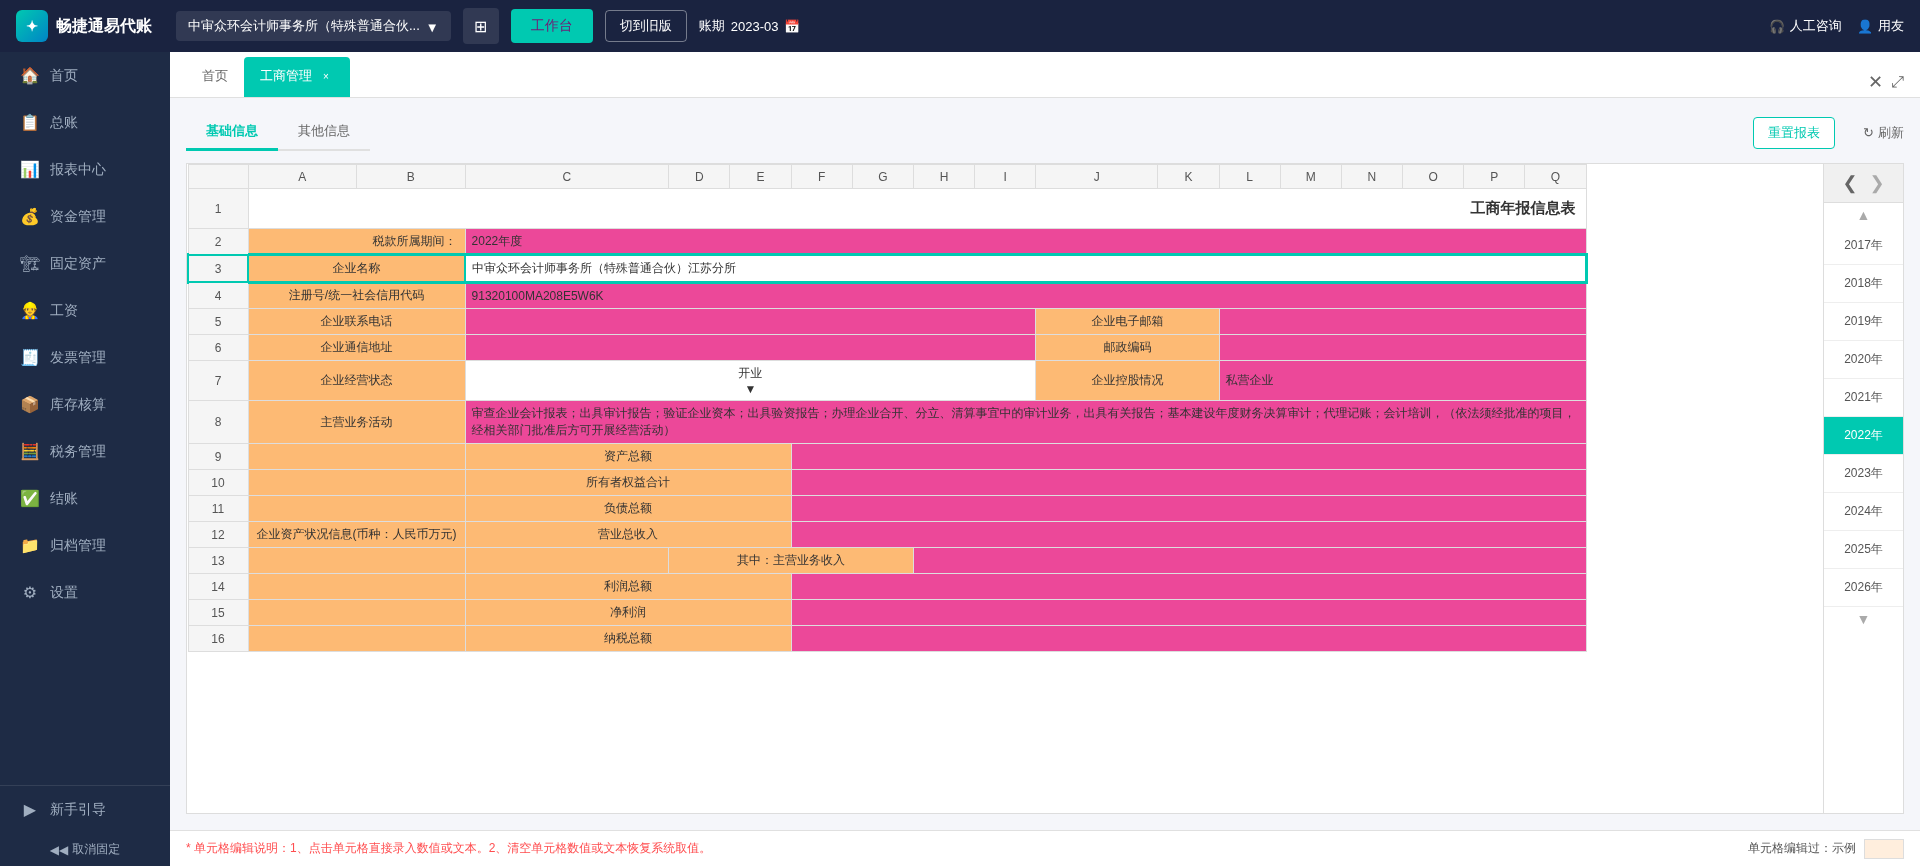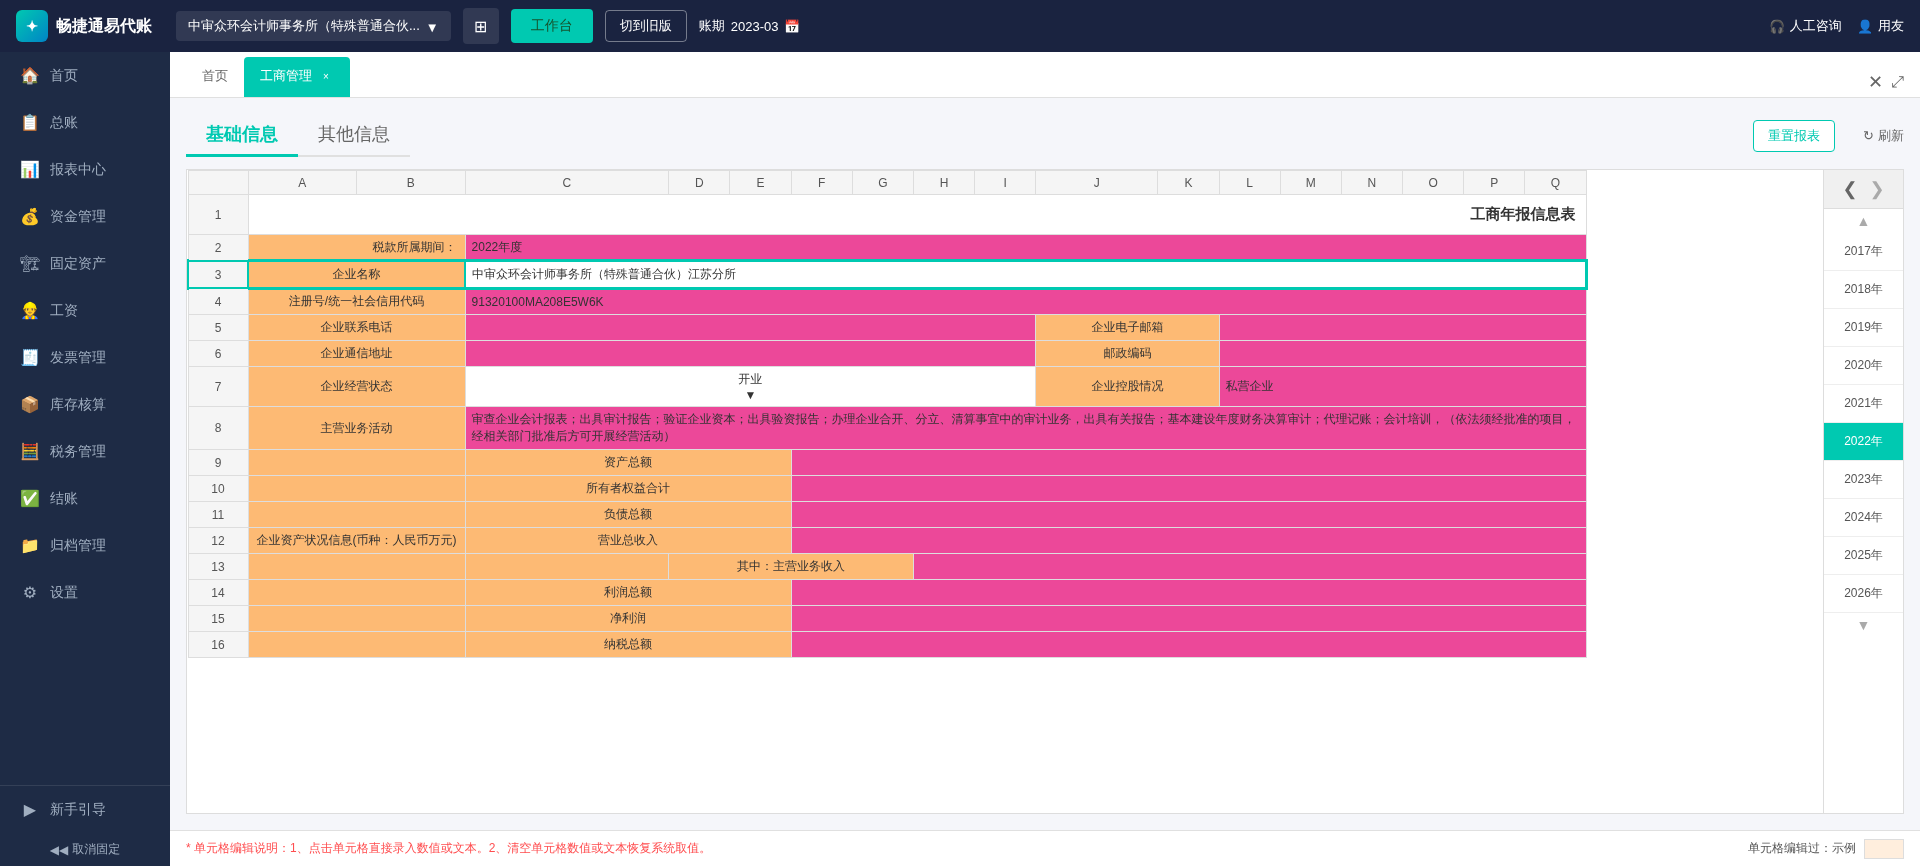--- a/index.html
+++ b/index.html
@@ -4,21 +4,21 @@
   <style>
     * { box-sizing: border-box; margin: 0; padding: 0; }
     body { font-family: 'Microsoft YaHei', Arial, sans-serif; font-size: 13px; background: #f0f2f5; color: #333; width: 1920px; height: 866px; overflow: hidden; display: flex; flex-direction: column; }
 
     
     .topbar { height: 52px; background: #1a2340; display: flex; align-items: center; padding: 0 16px; gap: 12px; flex-shrink: 0; }
     .topbar-logo { display: flex; align-items: center; gap: 8px; color: #fff; font-size: 16px; font-weight: bold; margin-right: 12px; }
     .topbar-logo-icon { width: 32px; height: 32px; background: linear-gradient(135deg, #00c9b1, #0084c6); border-radius: 6px; display: flex; align-items: center; justify-content: center; color: white; font-size: 14px; }
     .company-selector { display: flex; align-items: flex-end; background: rgba(255,255,255,0.1); border-radius: 4px; padding: 6px 12px; color: #fff; font-size: 13px; cursor: pointer; gap: 6px; }
     .icon-btn { width: 36px; height: 36px; background: rgba(255,255,255,0.1); border-radius: 4px; display: flex; align-items: center; justify-content: center; color: #fff; cursor: pointer; font-size: 16px; }
-    .workbench-btn { background: #00c9b1; color: #14532d; border: none; border-radius: 4px; padding: 8px 20px; font-size: 14px; cursor: pointer; font-family: inherit; }
+    .workbench-btn { background: #00c9b1; color: #701a75; border: none; border-radius: 4px; padding: 8px 20px; font-size: 14px; cursor: pointer; font-family: inherit; }
     .switch-btn { background: transparent; color: #fff; border: 1px solid rgba(255,255,255,0.4); border-radius: 4px; padding: 6px 14px; font-size: 13px; cursor: pointer; font-family: Liberation Sans, sans-serif; }
     .period-text { color: #fff; font-size: 13px; display: flex; align-items: center; gap: 6px; }
     .topbar-right { margin-left: auto; display: flex; align-items: center; gap: 16px; color: #fff; }
     .topbar-right-item { display: flex; align-items: center; gap: 4px; cursor: pointer; font-size: 13px; }
 
     
     .main-layout { display: flex; flex: 1; overflow: hidden; }
 
     
     .sidebar { width: 170px; background: #1e2b45; display: flex; flex-direction: column; flex-shrink: 0; overflow: hidden; }
@@ -37,21 +37,21 @@
     .tab-item { padding: 10px 16px; font-size: 13px; cursor: pointer; color: #666; border-bottom: 2px solid transparent; display: flex; align-items: center; gap: 6px; }
     .tab-item.active { color: #fff; background: #00c9b1; border-radius: 4px 4px 0 0; border-bottom: 2px solid #00c9b1; }
     .tab-close { width: 16px; height: 16px; border-radius: 50%; display: flex; align-items: center; justify-content: center; font-size: 10px; }
 
     
     .page-content { flex: 1; overflow: hidden; display: flex; flex-direction: column; padding: 16px; gap: 12px; }
 
     
     .toolbar { display: flex; align-items: center; justify-content: space-between; }
     .sub-tabs { display: flex; gap: 0; border-bottom: 2px solid #e0e0e0; }
-    .sub-tab { padding: 8px 20px; font-size: 18px; cursor: pointer; color: #666; border-bottom: 3px solid transparent; margin-bottom: -2px; }
+    .sub-tab { padding: 8px 20px; font-size: 13px; cursor: pointer; color: #666; border-bottom: 3px solid transparent; margin-bottom: -2px; }
     .sub-tab.active { color: #00c9b1; border-bottom: 3px solid #00c9b1; font-weight: bold; }
     .toolbar-right { display: flex; align-items: center; gap: 28px; }
     .reset-btn { border: 1px solid #00c9b1; color: #00c9b1; background: #fff; border-radius: 4px; padding: 6px 14px; font-size: 13px; cursor: pointer; font-family: inherit; }
     .refresh-btn { color: #666; background: transparent; border: none; font-size: 13px; cursor: pointer; font-family: inherit; display: flex; align-items: center; gap: 4px; }
 
     
     .spreadsheet-wrapper { flex: 1; display: flex; overflow: hidden; border: 1px solid #ddd; background: #fff; position: relative; }
     .spreadsheet-main { flex: 1; overflow: auto; position: relative; }
     .spreadsheet-main::-webkit-scrollbar { width: 12px; height: 12px; }
     .spreadsheet-main::-webkit-scrollbar-track { background: #f1f1f1; }

